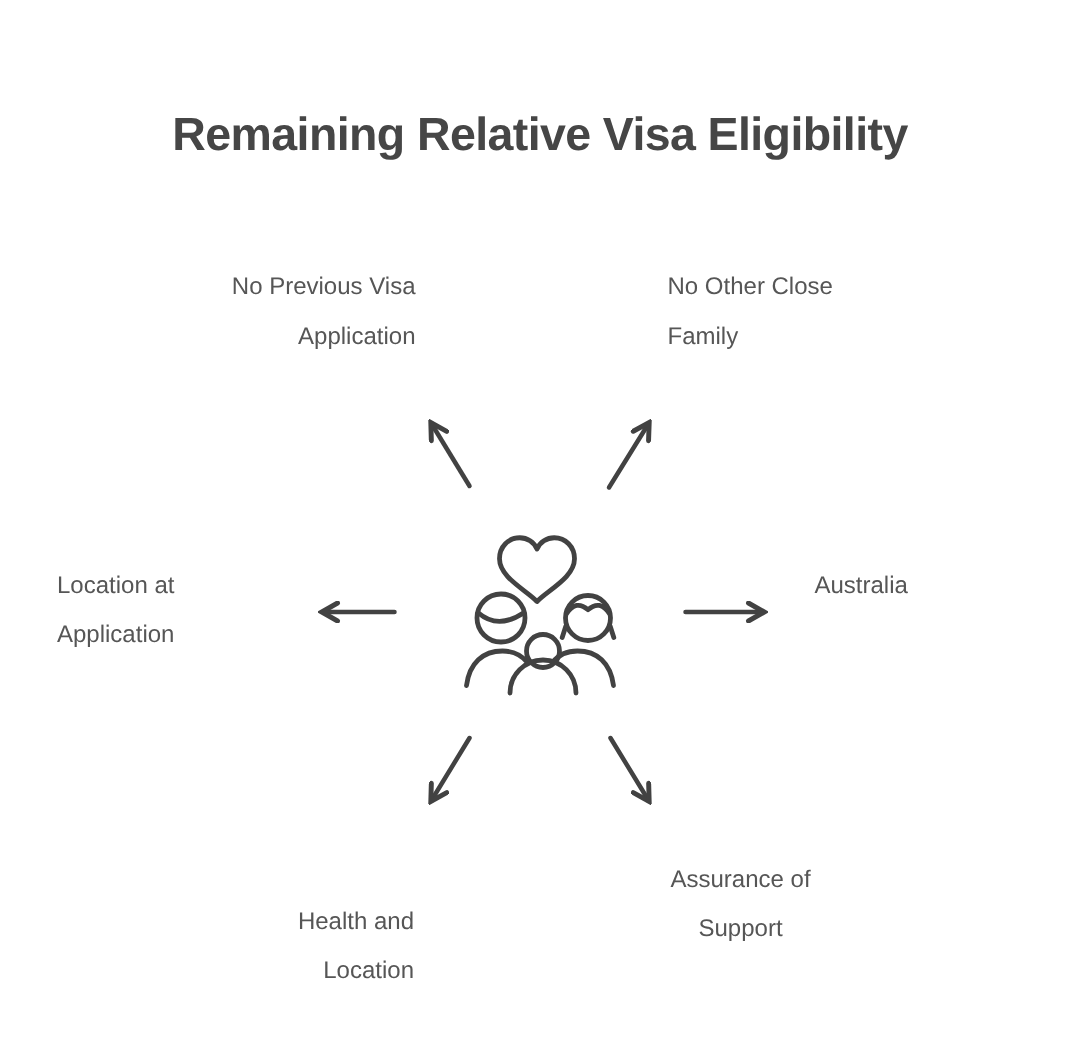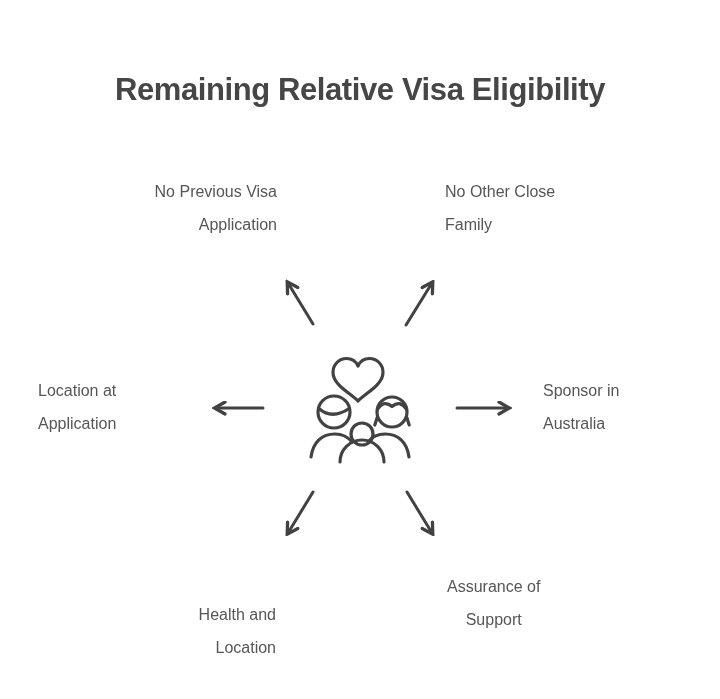--- a/index.html
+++ b/index.html
@@ -70,21 +70,20 @@
   </div>
   <div class="node pos-tr">
     <span class="line">No Other Close</span>
     <span class="line">Family</span>
   </div>
   <div class="node pos-ml">
     <span class="line">Location at</span>
     <span class="line">Application</span>
   </div>
   <div class="node pos-mr">
-    <span class="line">Sponsor in</span>
     <span class="line">Australia</span>
   </div>
   <div class="node pos-bl">
     <span class="line">Health and</span>
     <span class="line">Location</span>
   </div>
   <div class="node pos-br">
     <span class="line">Assurance of</span>
     <span class="line">Support</span>
   </div>

